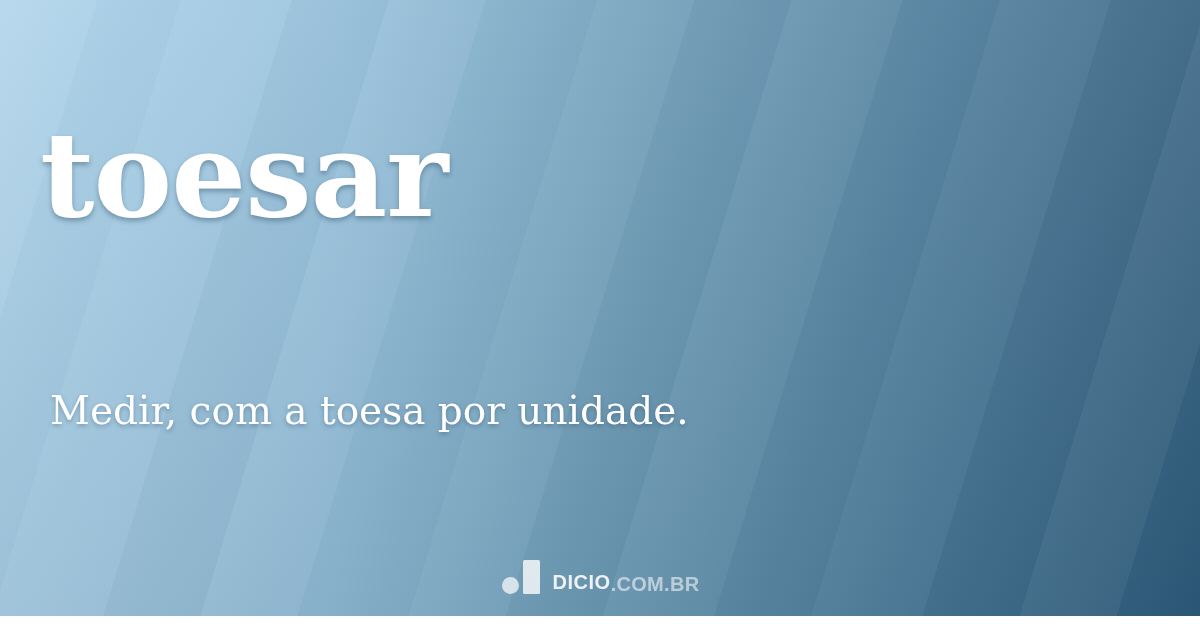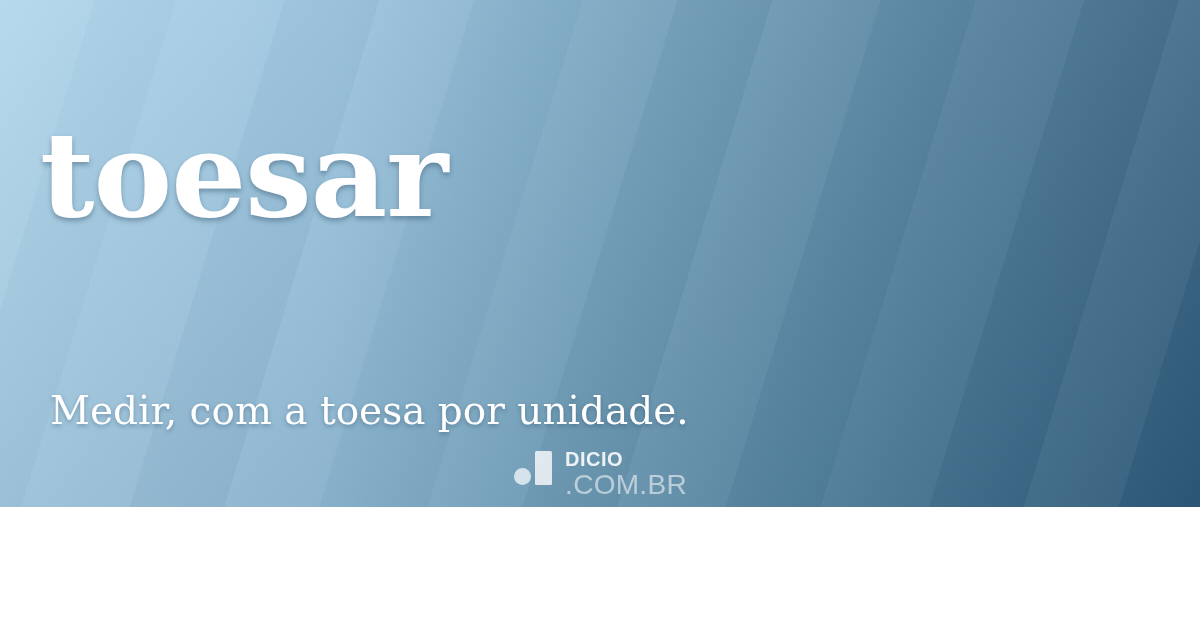--- a/index.html
+++ b/index.html
@@ -10,21 +10,21 @@
   body {
     width: 1200px;
     height: 630px;
     overflow: hidden;
     font-family: "DejaVu Serif", serif;
   }
 
   #card {
     position: relative;
     width: 1200px;
-    height: 507px;
+    height: 616px;
     overflow: hidden;
     background:
       linear-gradient(107deg,
         rgba(255,255,255,0.05) 0%,
         rgba(255,255,255,0.05) 7%,
         rgba(0,0,0,0.012) 7%,
         rgba(0,0,0,0.012) 13%,
         rgba(255,255,255,0.035) 13%,
         rgba(255,255,255,0.035) 21%,
         rgba(0,0,0,0.018) 21%,
@@ -94,38 +94,38 @@
 
   .brand-mark {
     display: block;
     width: 40px;
     height: 40px;
     flex: 0 0 auto;
   }
 
   .brand-text {
     display: flex;
-    flex-direction: column;
+    flex-direction: row;
     justify-content: center;
     line-height: 1;
     margin-top: 16px;
   }
 
   .brand-name {
     font-family: "Liberation Sans", sans-serif;
     font-weight: bold;
     font-size: 20px;
     letter-spacing: 0.5px;
     color: rgba(255,255,255,0.88);
   }
 
   .brand-tld {
     font-family: "Liberation Sans", sans-serif;
-    font-weight: normal;
-    font-size: 28px;
+    font-weight: bold;
+    font-size: 20px;
     letter-spacing: 0.3px;
     color: rgba(255,255,255,0.55);
     margin-top: 2px;
   }
 </style>
 </head>
 <body>
 
 <div id="card">
 

